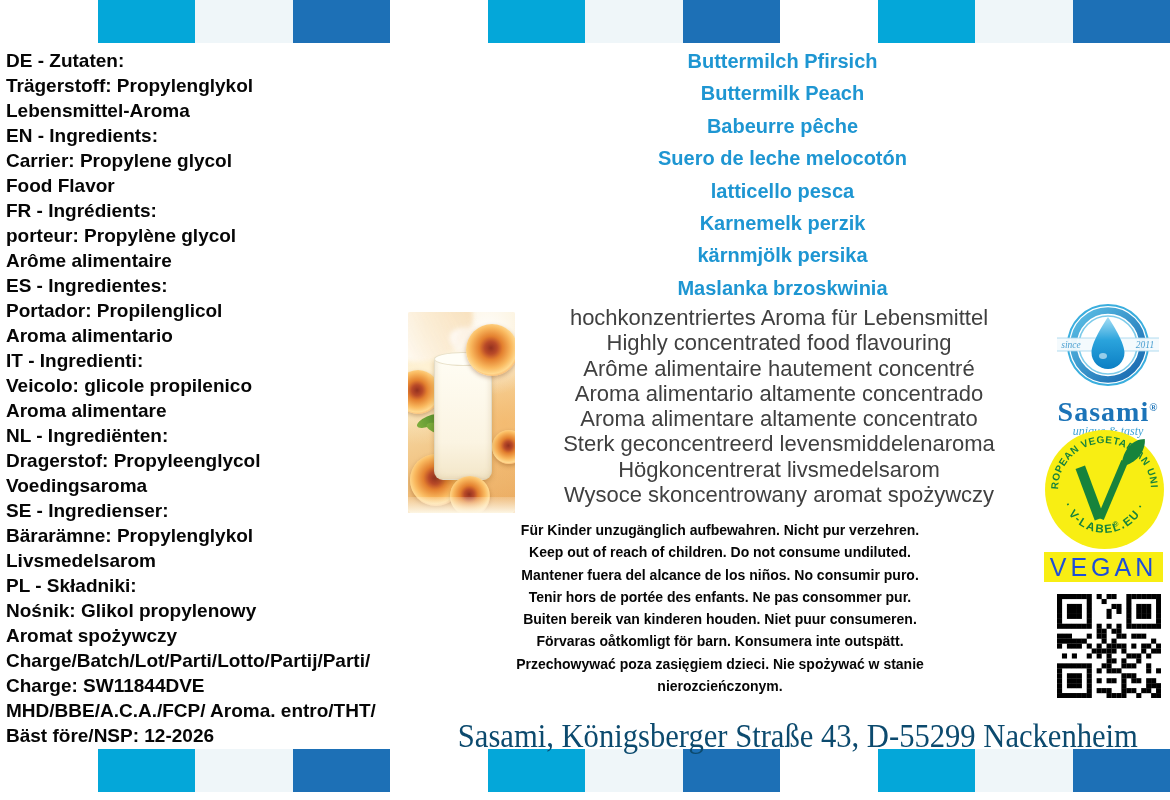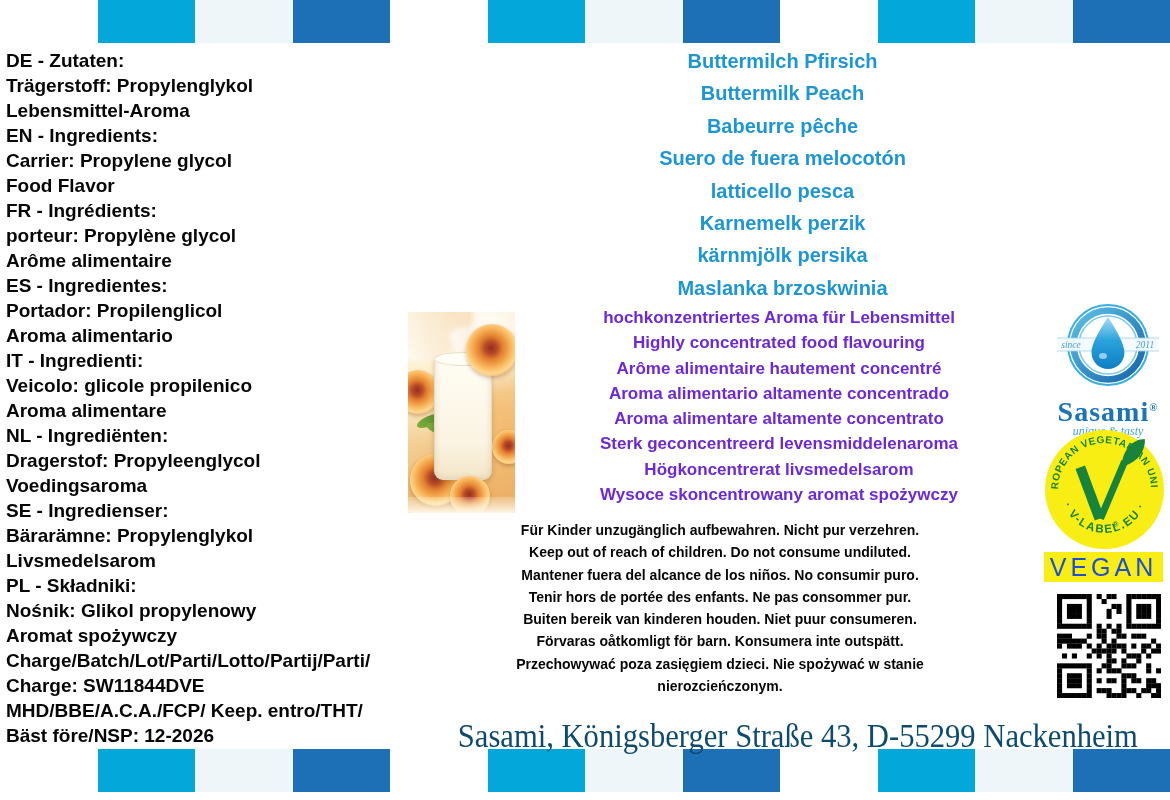--- a/index.html
+++ b/index.html
@@ -23,21 +23,21 @@
   }
   .ingredients .line{white-space:nowrap;}
   
   .product-names{
     position:absolute;left:520px;top:45px;width:525px;text-align:center;
     color:#1e96d2;font-weight:bold;font-size:20px;line-height:32.4px;
   }
   
   .concentrate{
     position:absolute;left:510px;top:305px;width:538px;text-align:center;
-    color:#6d28d9;font-weight:bold;font-size:17px;line-height:25.3px;
+    color:#404040;font-weight:normal;font-size:22px;line-height:25.3px;
   }
   .concentrate .line{white-space:nowrap;}
   
   .warnings{
     position:absolute;left:395px;top:519px;width:650px;text-align:center;
     color:#060606;font-weight:bold;font-size:14px;line-height:22.3px;
   }
   
   .address{
     position:absolute;left:420px;top:716px;width:740px;text-align:center;
@@ -146,29 +146,29 @@
       <div class="line">Dragerstof: Propyleenglycol</div>
       <div class="line">Voedingsaroma</div>
       <div class="line">SE - Ingredienser:</div>
       <div class="line">Bärarämne: Propylenglykol</div>
       <div class="line">Livsmedelsarom</div>
       <div class="line">PL - Składniki:</div>
       <div class="line">Nośnik: Glikol propylenowy</div>
       <div class="line">Aromat spożywczy</div>
       <div class="line">Charge/Batch/Lot/Parti/Lotto/Partij/Parti/</div>
       <div class="line">Charge: SW11844DVE</div>
-      <div class="line">MHD/BBE/A.C.A./FCP/ Keep. entro/THT/</div>
+      <div class="line">MHD/BBE/A.C.A./FCP/ Aroma. entro/THT/</div>
       <div class="line">Bäst före/NSP: 12-2026</div>
     </div>
 
   <div class="product-names">
       <div class="line">Buttermilch Pfirsich</div>
       <div class="line">Buttermilk Peach</div>
       <div class="line">Babeurre pêche</div>
-      <div class="line">Suero de fuera melocotón</div>
+      <div class="line">Suero de leche melocotón</div>
       <div class="line">latticello pesca</div>
       <div class="line">Karnemelk perzik</div>
       <div class="line">kärnmjölk persika</div>
       <div class="line">Maslanka brzoskwinia</div>
     </div>
 
   <div class="product-image">
     <div class="pi-bg"></div>
     <div class="pi-swirl s1"></div>
     <div class="pi-swirl s2"></div>

